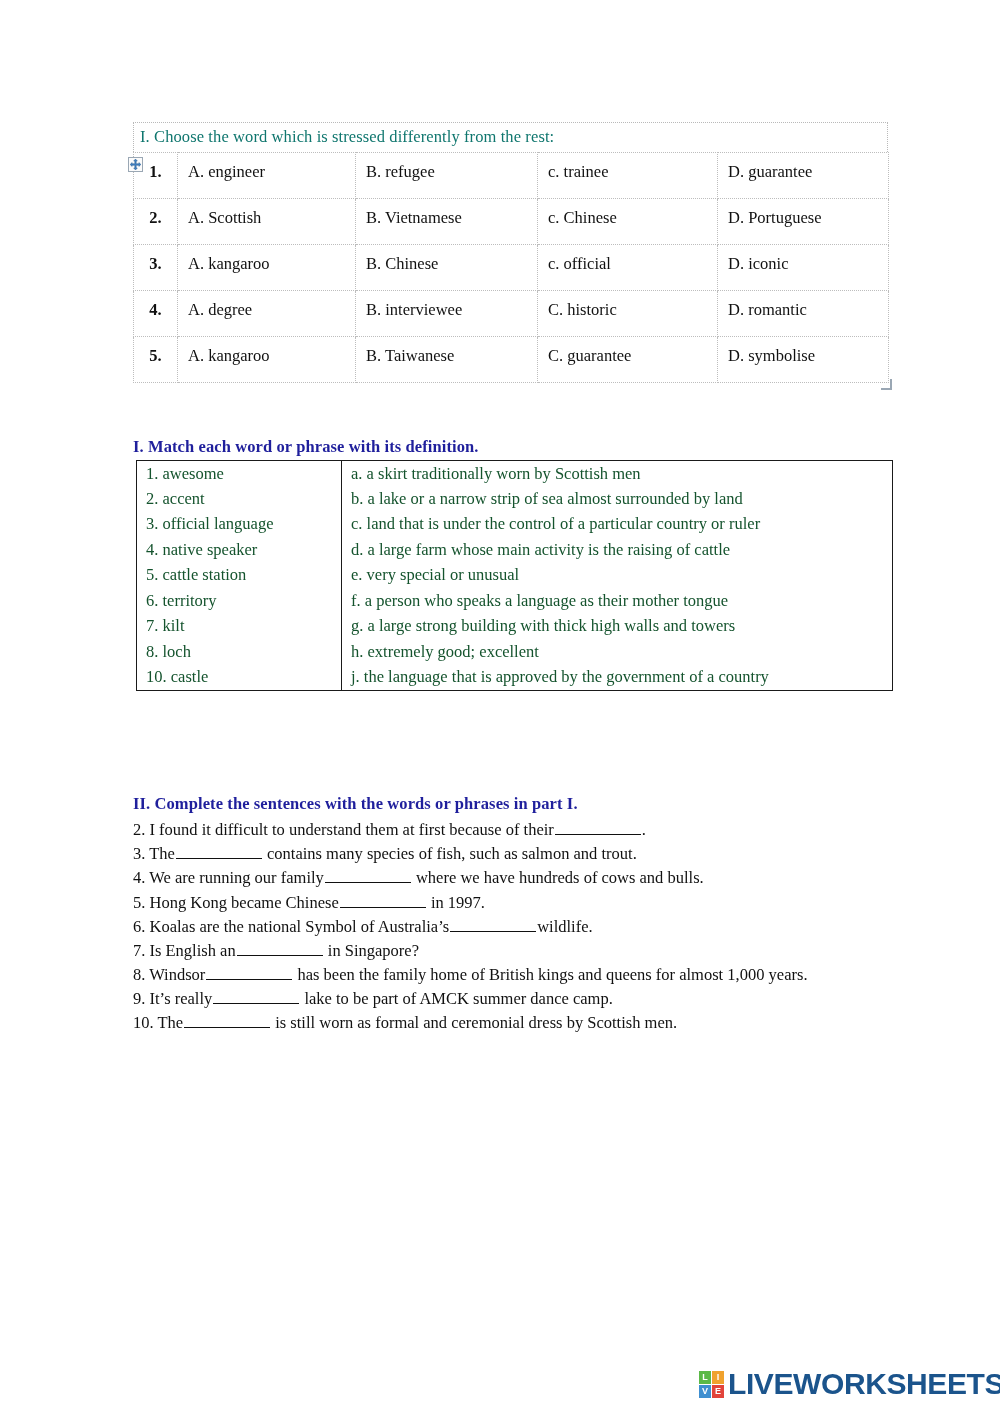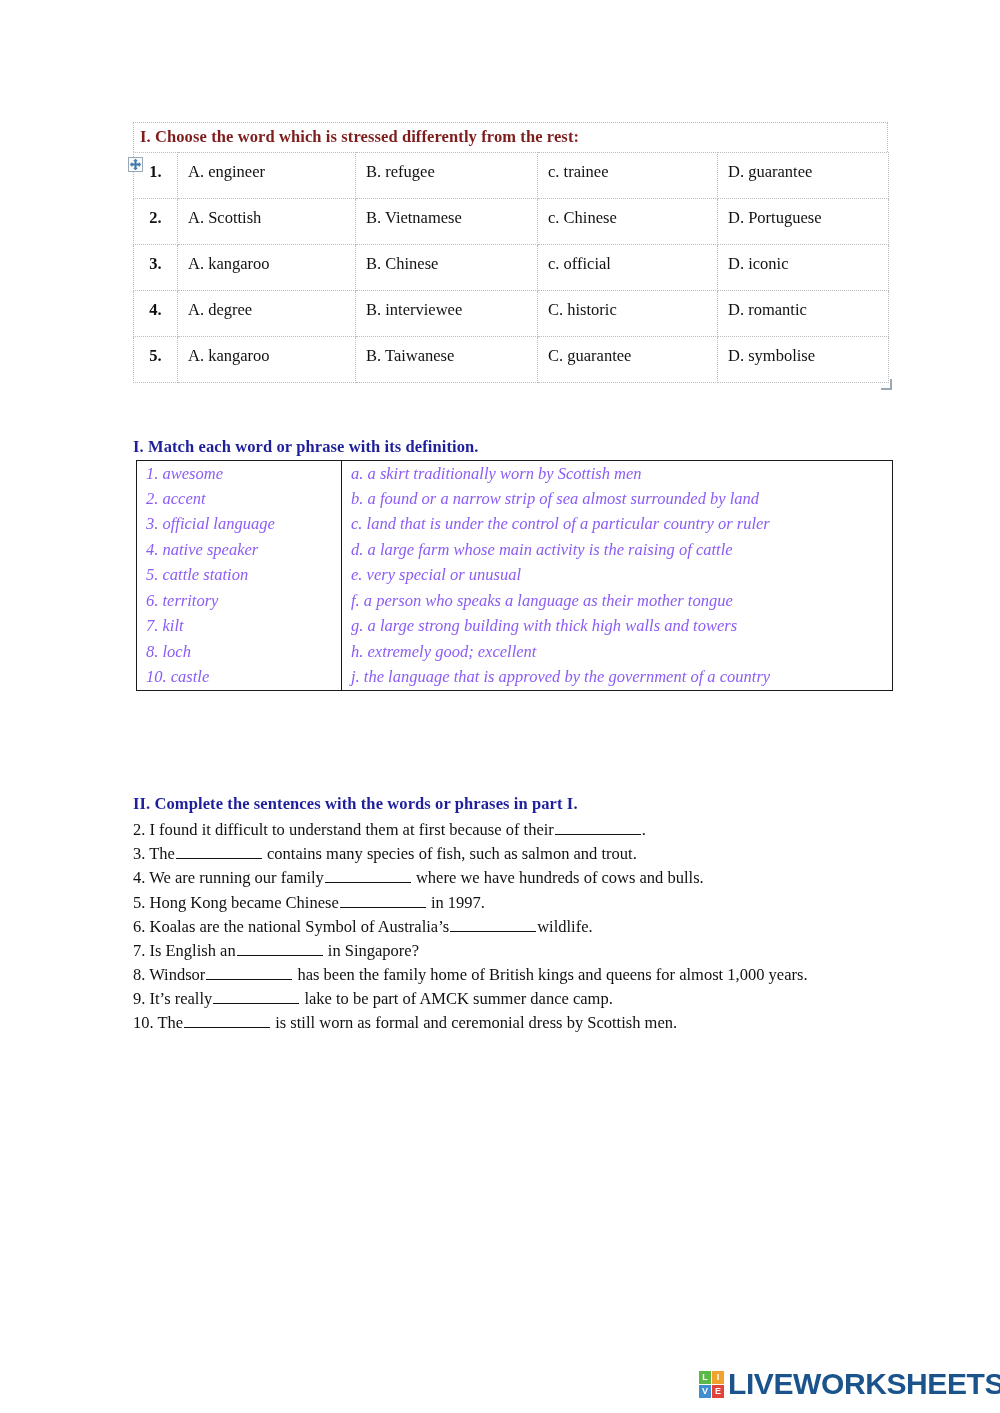--- a/index.html
+++ b/index.html
@@ -27,24 +27,24 @@
   .stress-wrap {
     position: absolute;
     left: 133px;
     top: 122px;
     width: 755px;
   }
   .stress-title-cell {
     border: 1px dotted #b9b9b9;
     border-bottom: none;
     padding: 4px 6px 5px 6px;
-    font-weight: bold;
+    font-weight: normal;
     font-size: 16.5px;
     letter-spacing: .1px;
-    color: #7f1d1d;
+    color: #0f766e;
     white-space: nowrap;
   }
   .move-handle {
     position: absolute;
     left: -5px;
     top: 35px;
     width: 15px;
     height: 15px;
     background: #fbfbfb;
     border: 1px solid #9aa7b4;
@@ -106,23 +106,22 @@
   table.match {
     border-collapse: collapse;
     width: 757px;
     table-layout: fixed;
     border: 1.6px solid #1a1a1a;
   }
   table.match td {
     font-size: 16.5px;
     padding: 3.5px 6px 3.5px 9px;
     line-height: 1.12;
-    color: #8b5cf6;
+    color: #14532d;
     vertical-align: top;
-    font-style: italic;
   }
   table.match td.word {
     width: 189px;
     border-right: 1.6px solid #1a1a1a;
   }
 
   
   .sentences {
     position: absolute;
     left: 133px;
@@ -248,21 +247,21 @@
 
   <div class="match-wrap">
     <table class="match">
       <tbody>
         <tr>
           <td class="word">1. awesome</td>
           <td>a. a skirt traditionally worn by Scottish men</td>
         </tr>
         <tr>
           <td class="word">2. accent</td>
-          <td>b. a found or a narrow strip of sea almost surrounded by land</td>
+          <td>b. a lake or a narrow strip of sea almost surrounded by land</td>
         </tr>
         <tr>
           <td class="word">3. official language</td>
           <td>c. land that is under the control of a particular country or ruler</td>
         </tr>
         <tr>
           <td class="word">4. native speaker</td>
           <td>d. a large farm whose main activity is the raising of cattle</td>
         </tr>
         <tr>

